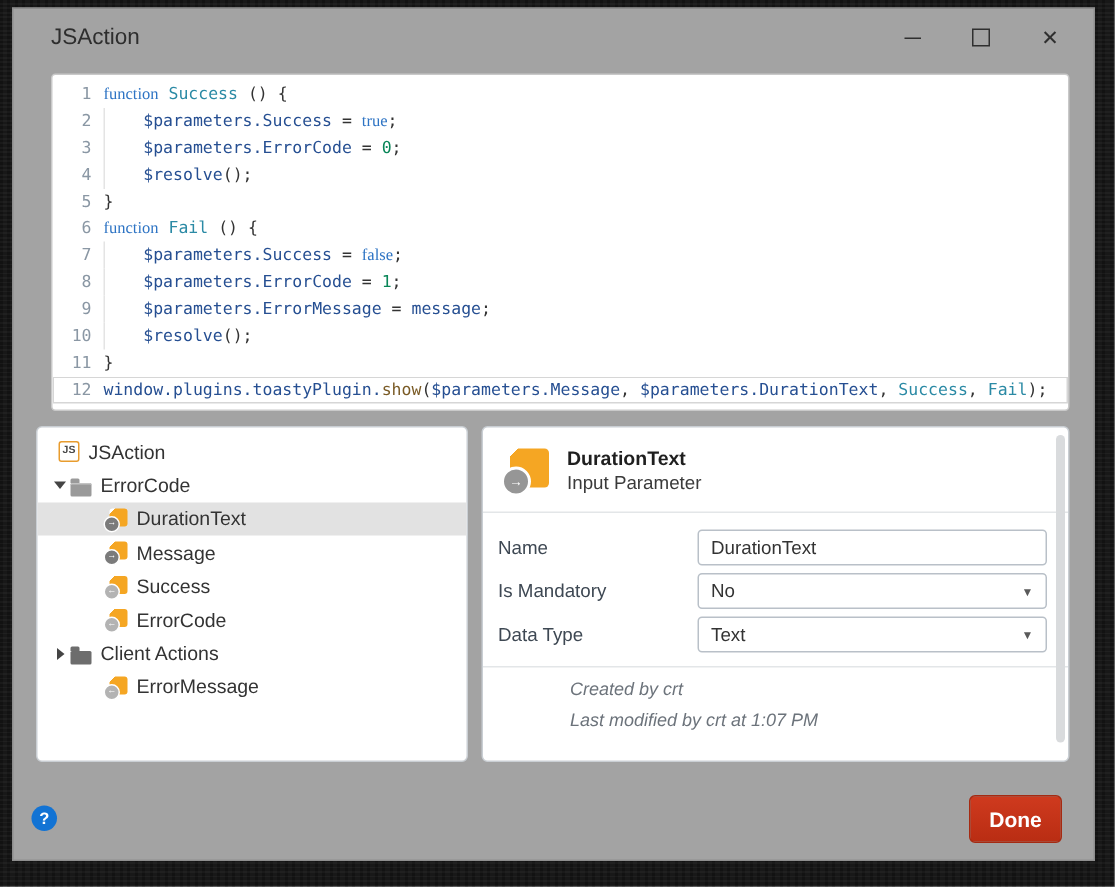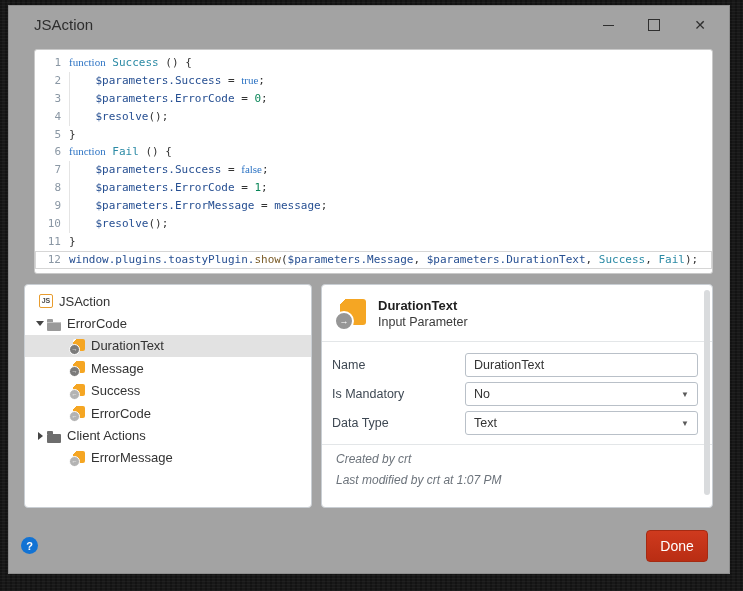--- a/index.html
+++ b/index.html
@@ -77,29 +77,29 @@
   .frows{padding:11px 14px 0 10px;}
   .frow{display:flex;align-items:center;height:24px;margin-bottom:5px;}
   .flabel{width:133px;font-size:12.5px;color:#3e4853;flex:none;}
   .fctl{flex:1;height:24px;border:1px solid #b9c0c8;border-radius:3px;display:flex;align-items:center;
         padding:0 8px;font-size:12.5px;color:#333;background:#fff;box-sizing:border-box;}
   .fctl.disabled{background:#f0f1f2;border-color:#d3d7db;}
   .fval{flex:1;white-space:nowrap;overflow:hidden;}
   .caret{font-size:8px;color:#5a5a5a;flex:none;}
   .ellipsis{font-size:12px;color:#555;letter-spacing:1px;flex:none;font-weight:bold;}
   .meta{border-top:1px solid #e3e6e8;margin-top:9px;padding:7px 14px 0;}
-  .meta div{font-style:italic;font-size:12px;color:#6c737b;}
+  .meta div{font-style:italic;font-size:12px;color:#6c737b;margin-left:44px;}
   .meta .m2{margin-top:7px;}
   .ins-scroll{position:absolute;right:2px;top:5px;width:6px;height:205px;background:#d9dbdd;border-radius:3px;}
   
   .help{position:absolute;left:12px;top:531px;width:17px;height:17px;border-radius:50%;background:#1273d4;
         color:#fff;font-size:11px;font-weight:bold;display:flex;align-items:center;justify-content:center;cursor:default;}
   .done{position:absolute;left:637px;top:524px;width:62px;height:32px;border-radius:4px;
         background:linear-gradient(#cf3a1e,#b92d13);border:1px solid #a52a12;box-sizing:border-box;
-        color:#fff;font-weight:normal;font-size:14px;display:flex;align-items:center;justify-content:center;cursor:default;}
+        color:#fff;font-weight:bold;font-size:14px;display:flex;align-items:center;justify-content:center;cursor:default;}
 </style>
 </head>
 <body>
 
 <div class="dialog">
 
   <div class="title">JSAction</div>
   <div class="winbtns">
     <div class="winbtn">
         <span class="glyph-min"></span>

